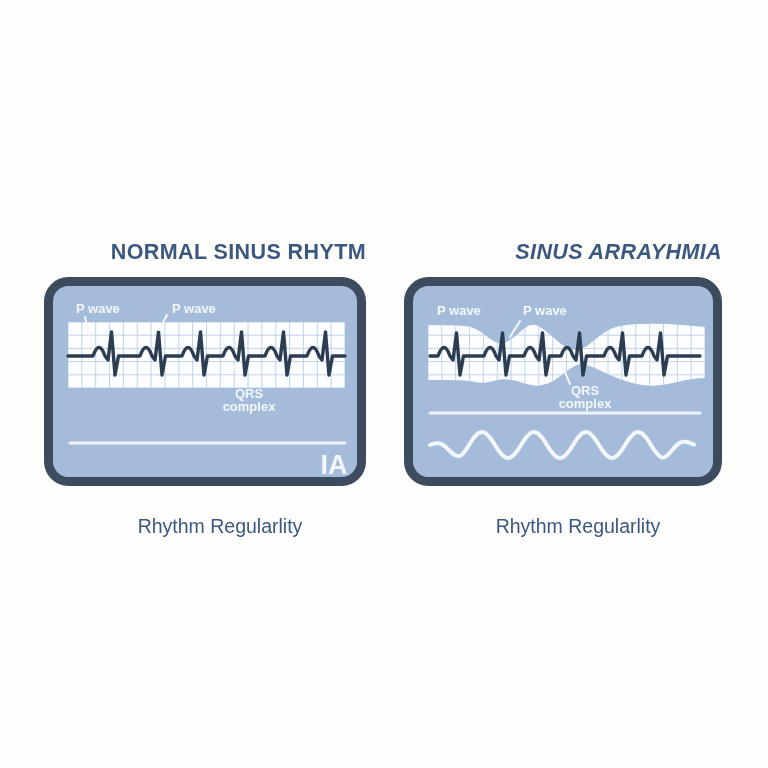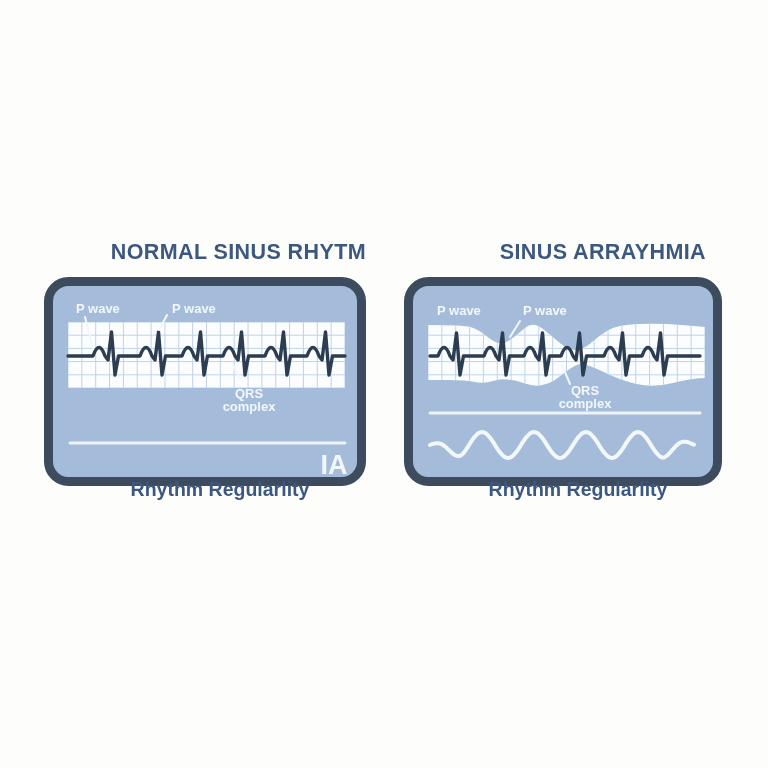--- a/index.html
+++ b/index.html
@@ -8,24 +8,24 @@
     background:#fdfdfb;
     font-family:"Liberation Sans",sans-serif;
   }
   .stage{position:relative;width:768px;height:768px;overflow:hidden;}
   .title{
     position:absolute;top:240px;
     font-weight:700;font-size:21.5px;letter-spacing:.4px;
     color:#3c5881;text-align:right;white-space:nowrap;
   }
   #title-0{left:44px;width:322px;}
-  #title-1{left:388px;width:318px;}
+  #title-1{left:404px;width:318px;font-style:italic;}
   .caption{
-    position:absolute;top:478px;
-    font-weight:700;font-size:19.5px;
+    position:absolute;top:515px;
+    font-weight:400;font-size:19.5px;
     color:#3c5881;text-align:center;white-space:nowrap;
     transform:translateX(15px);
   }
   #cap-0{left:44px;width:322px;}
   #cap-1{left:404px;width:318px;}
   svg.card{position:absolute;top:277px;display:block;}
   #card-0{left:44px;}
   #card-1{left:404px;}
   svg text{font-family:"Liberation Sans",sans-serif;font-weight:700;}
   .lbl{font-size:13px;fill:#f2f7fc;}

